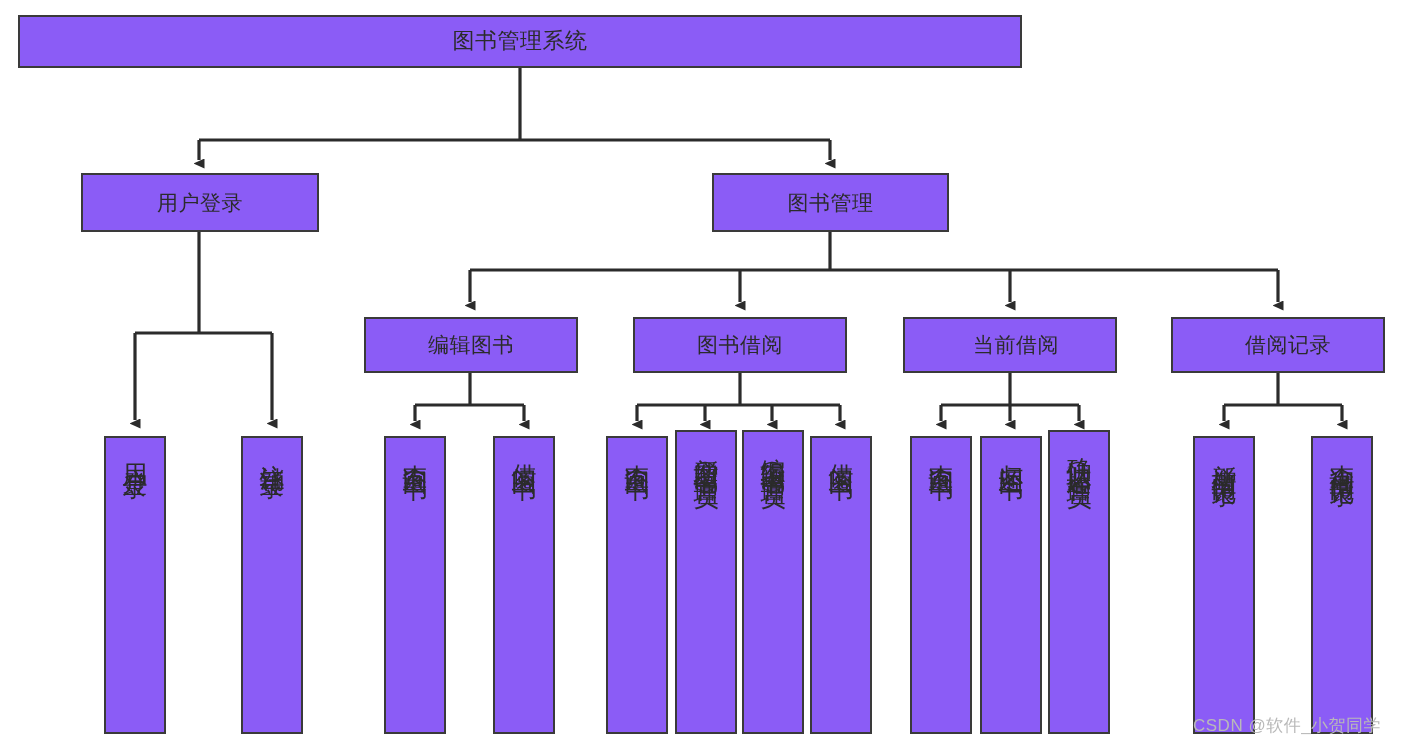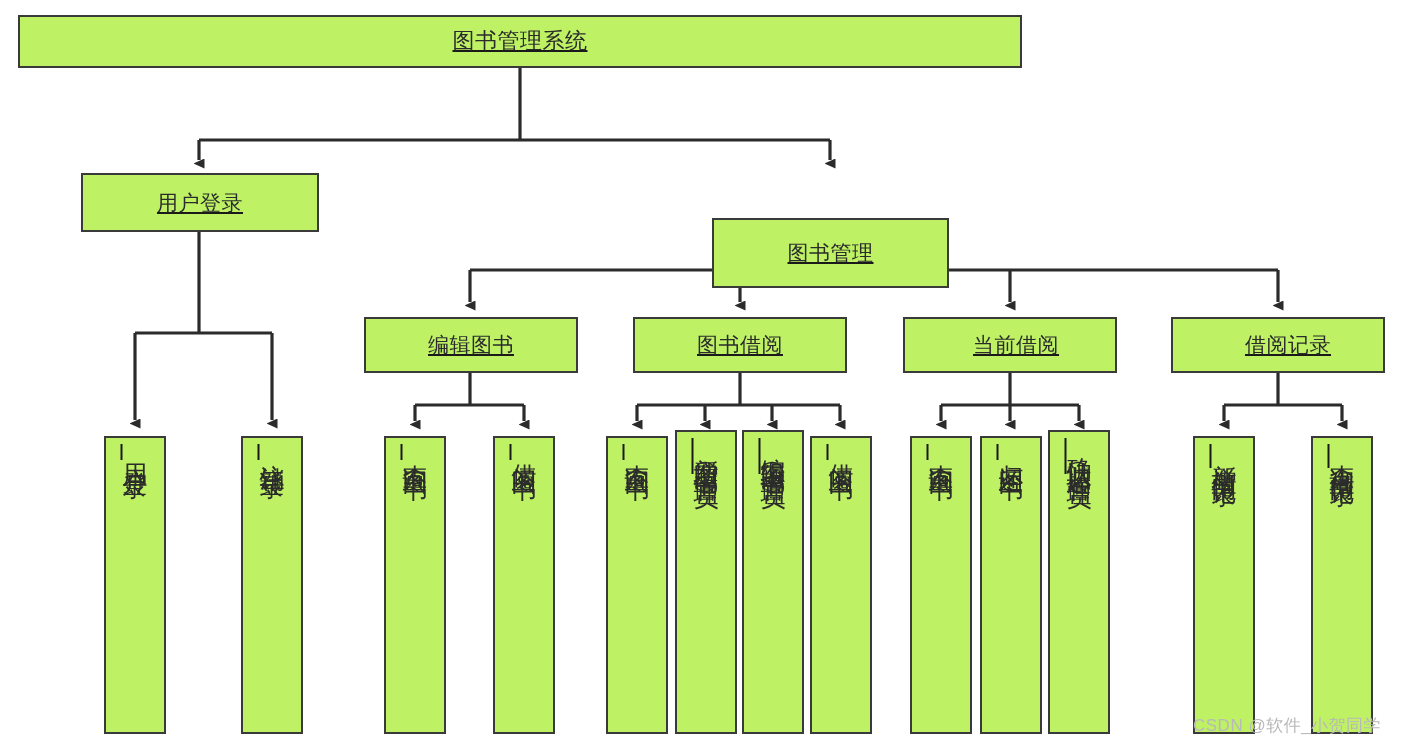--- a/index.html
+++ b/index.html
@@ -18,27 +18,26 @@
   #edges{
     position:absolute;
     left:0; top:0;
     width:1405px;
     height:747px;
     pointer-events:none;
   }
   .node{
     position:absolute;
     box-sizing:border-box;
-    background:#bef264;
+    background:#8b5cf6;
     border:2px solid #3a3a3a;
     display:flex;
     align-items:center;
     justify-content:center;
     z-index:3;
-    text-decoration:underline;
   }
   .node .label{
     display:block;
     text-align:center;
     color:#2b2b2b;
     letter-spacing:0.5px;
     white-space:nowrap;
   }
   
   .node.horiz .label{
@@ -131,21 +130,21 @@
   </svg>
 
   <div class="node horiz root" style="left:18px; top:15px; width:1004px; height:53px;">
     <span class="label">图书管理系统</span>
   </div>
 
   <div class="node horiz" style="left:81px; top:173px; width:238px; height:59px;">
     <span class="label">用户登录</span>
   </div>
 
-  <div class="node horiz" style="left:712px; top:173px; width:237px; height:70px;margin-top:45px;">
+  <div class="node horiz" style="left:712px; top:173px; width:237px; height:59px;">
     <span class="label">图书管理</span>
   </div>
 
   <div class="node horiz" style="left:364px; top:317px; width:214px; height:56px;">
     <span class="label">编辑图书</span>
   </div>
 
   <div class="node horiz" style="left:633px; top:317px; width:214px; height:56px;">
     <span class="label">图书借阅</span>
   </div>

